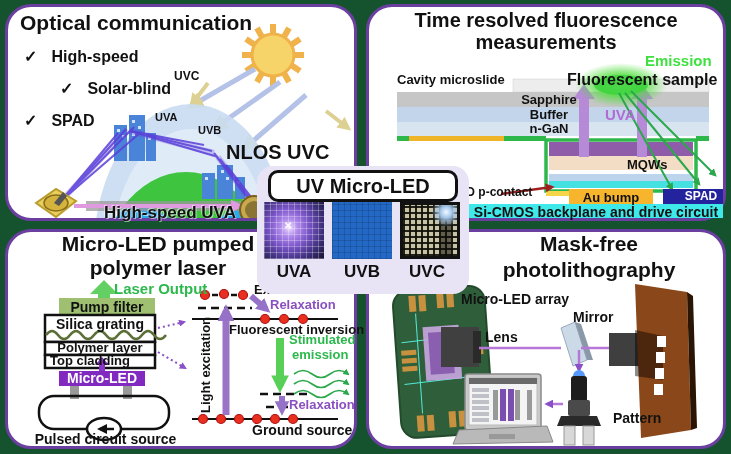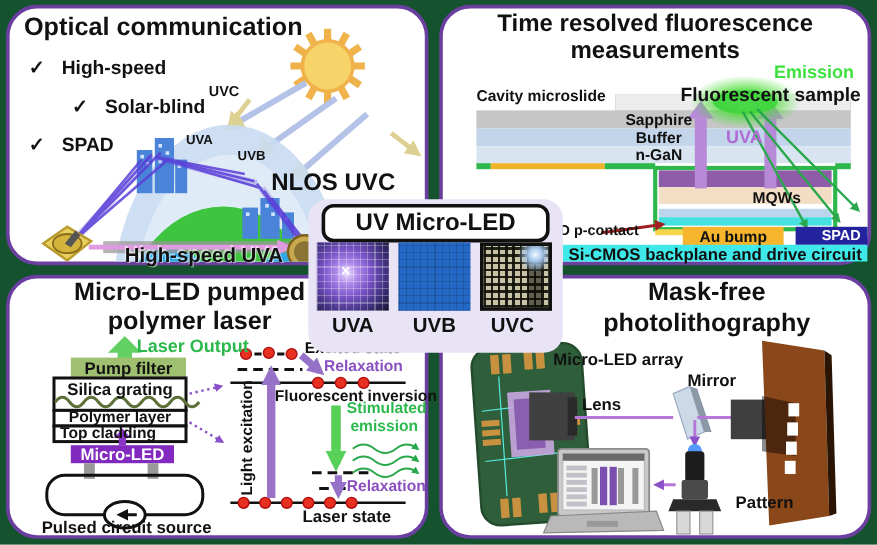--- a/index.html
+++ b/index.html
@@ -299,21 +299,21 @@
     <div class="lbl ctr" style="left:37px;top:122px;width:90px;font-size:13px;">Top cladding</div>
     <div class="lbl ctr" style="left:51px;top:139px;width:86px;font-size:14px;color:#fff;">Micro-LED</div>
     <div class="lbl ctr" style="left:20px;top:200px;width:155px;font-size:14px;">Pulsed circuit source</div>
     <div class="lbl" style="left:246px;top:51px;font-size:13px;">Excited state</div>
     <div class="lbl" style="left:262px;top:66px;font-size:13px;color:#8a50c0;">Relaxation</div>
     <div class="lbl" style="left:221px;top:91px;font-size:13px;">Fluorescent inversion</div>
     <div class="lbl" style="left:191px;top:181px;font-size:13px;transform:rotate(-90deg);transform-origin:0 0;">Light excitation</div>
     <div class="lbl" style="left:281px;top:101px;font-size:13px;color:#2db84d;">Stimulated</div>
     <div class="lbl" style="left:284px;top:116px;font-size:13px;color:#2db84d;">emission</div>
     <div class="lbl" style="left:281px;top:166px;font-size:13px;color:#8a50c0;">Relaxation</div>
-    <div class="lbl" style="left:244px;top:191px;font-size:14px;">Laser state</div>
+    <div class="lbl" style="left:244px;top:191px;font-size:14px;">Ground source</div>
   </div>
 
   <div class="panel" id="p-br">
     <svg width="354" height="214" viewBox="0 0 354 214">
       <g transform="rotate(-4 72 130)">
         <rect x="28" y="56" width="92" height="148" rx="16" fill="#2f5f3a" stroke="#234a2c" stroke-width="2"></rect>
         <g fill="#c8913f">
           <rect x="44" y="62" width="7" height="16"></rect>
             <rect x="54" y="62" width="7" height="16"></rect>
           <rect x="72" y="60" width="7" height="16"></rect>

